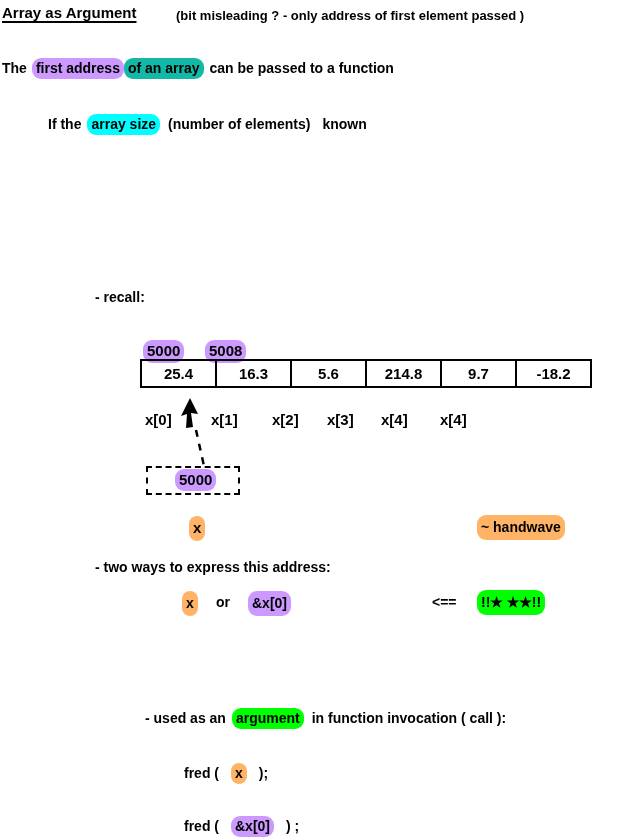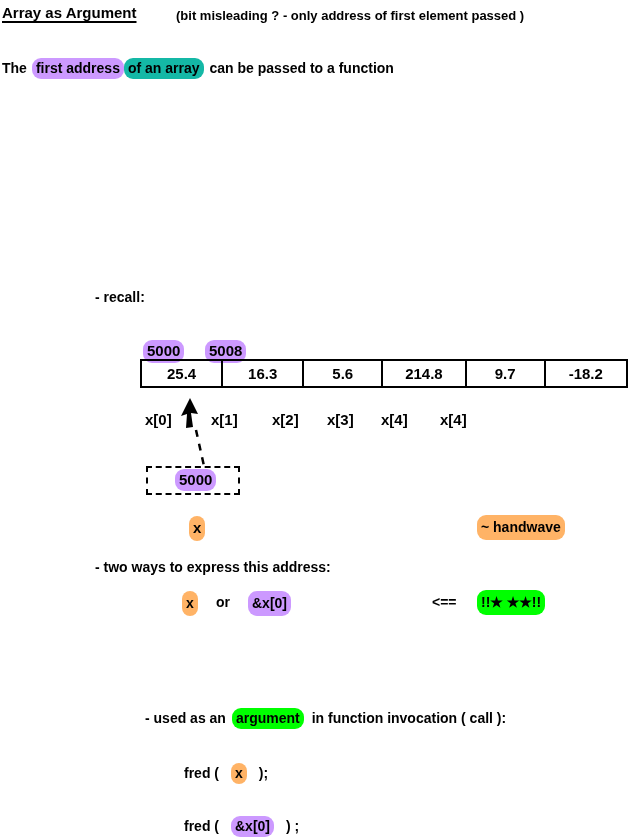--- a/index.html
+++ b/index.html
@@ -15,21 +15,21 @@
   .hl-yellow{background:#14b8a6;}
   .hl-cyan{background:#00ffff;}
   .hl-orange{background:#ffb366;}
   .hl-green{background:#00ff00;}
   .gap6{margin-left:6px;}
   .gap8{margin-left:8px;}
   .gap12{margin-left:12px;}
   .arr{position:absolute;left:140px;top:359px;border-collapse:collapse;}
   .arr td{
     border:2px solid #000;width:53px;height:25px;text-align:center;
-    font-size:15px;font-weight:bold;padding:0 16px;font-family:"Liberation Sans", sans-serif;
+    font-size:15px;font-weight:bold;padding:0 10px;font-family:"Liberation Sans", sans-serif;
   }
   .addr{position:absolute;font-size:15px;line-height:18px;}
   .xlabel{position:absolute;font-size:15px;line-height:18px;}
   .dash-box{position:absolute;left:146px;top:466px;width:90px;height:25px;border:2px dashed #000;}
   .dash-box .val{position:absolute;left:27px;top:1px;font-size:15px;}
   .diagram-svg{position:absolute;left:140px;top:392px;}
   .big{font-size:15px;}
 </style>
 </head>
 <body>
@@ -40,20 +40,23 @@
     <span class="title-text">Array as Argument</span>
   </div>
   <div class="line" style="left:176px;top:5px">
     <span class="note-text">(bit misleading ?  - only address of first element passed )</span>
   </div>
 
   <div class="line" style="left:2px;top:58px">
     <span>The</span><span class="hl hl-purple" style="margin-left:5px">first address</span><span class="hl hl-yellow">of an array</span><span class="gap6">can be passed to a function</span>
   </div>
 
+  <div class="line" style="left:48px;top:114px">
+    <span>If the</span><span class="hl hl-cyan gap6">array size</span><span class="gap8">(number of elements)</span><span class="gap12">known</span>
+  </div>
 
 
 
   <div class="line" style="left:95px;top:287px">
     <span>- recall:</span>
   </div>
 
   <span class="addr hl hl-purple" style="left:143px;top:340px">5000</span>
   <span class="addr hl hl-purple" style="left:205px;top:340px">5008</span>
 

